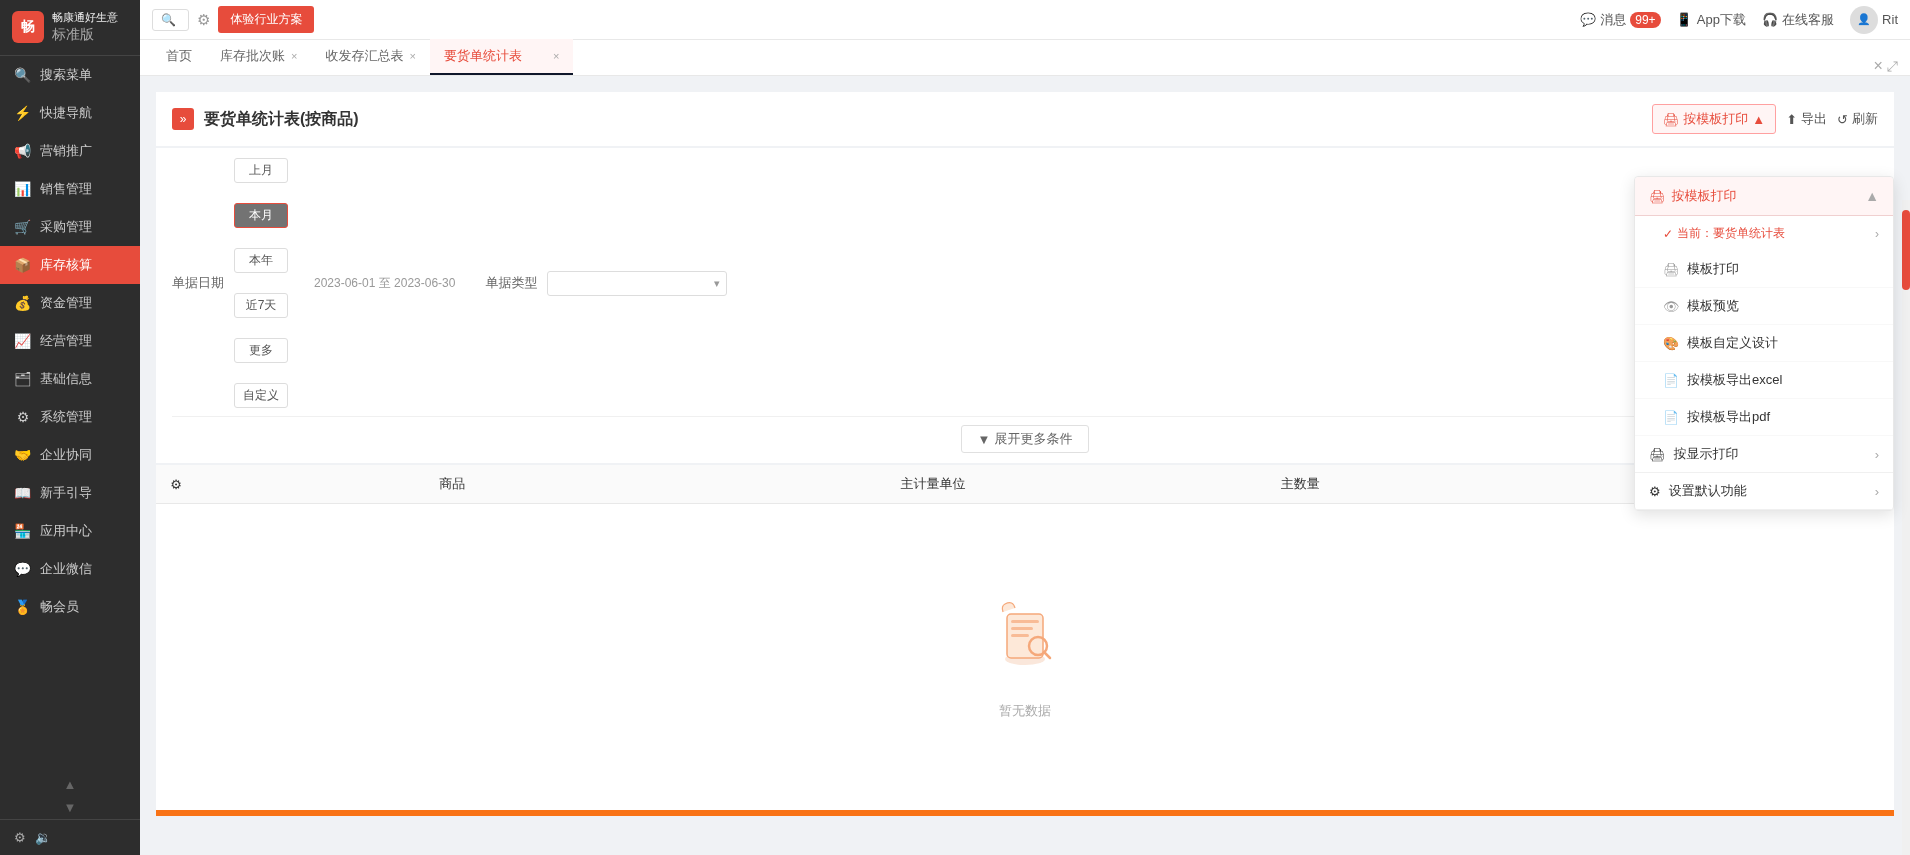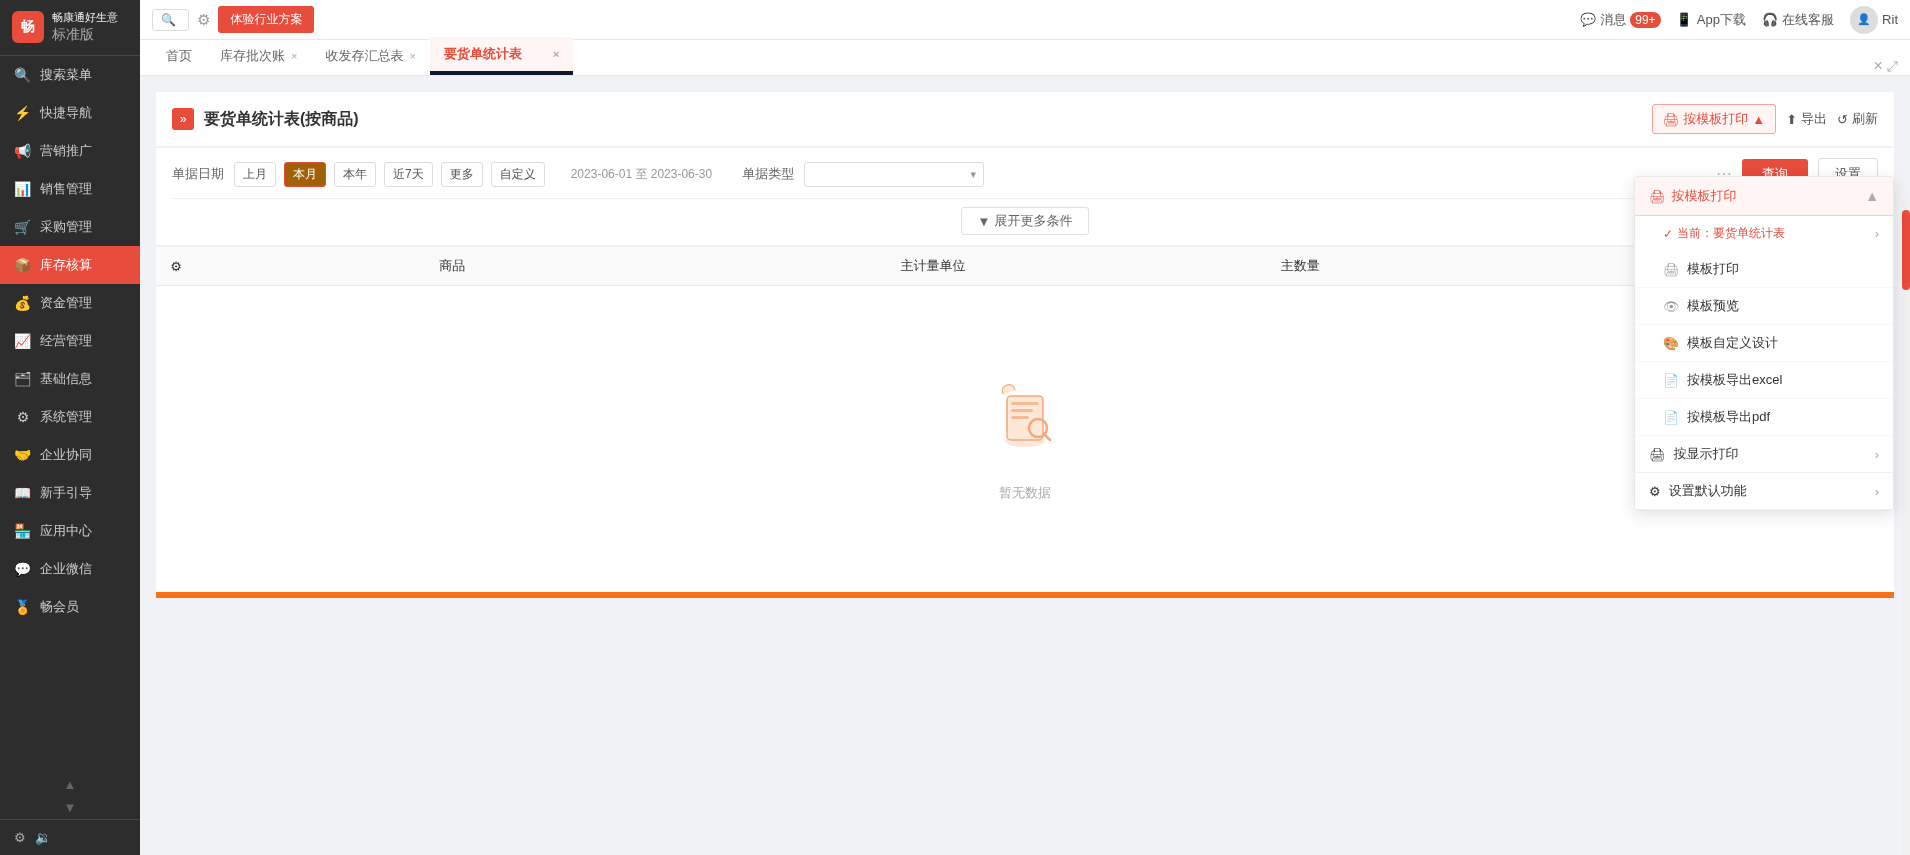--- a/index.html
+++ b/index.html
@@ -104,21 +104,21 @@
       display: flex; align-items: flex-end;
       padding: 0 12px;
       flex-shrink: 0;
     }
     .tab {
       padding: 8px 14px;
       font-size: 13px; cursor: pointer; color: #666;
       border-bottom: 2px solid transparent;
       white-space: nowrap; display: flex; align-items: center; gap: 6px;
     }
-    .tab.active { color: #e74c3c; border-bottom: 4px solid #0f172a; font-weight: 700; background: #fff5f5; gap: 31px; }
+    .tab.active { color: #e74c3c; border-bottom: 2px solid #0f172a; font-weight: 400; background: #fff5f5; gap: 31px; }
     .tab-close { color: #aaa; font-size: 11px; }
 
     
     .content {
       flex: 1; overflow-y: auto; padding: 16px; position: relative;
       background: #f0f2f5;
     }
     .content::-webkit-scrollbar { width: 6px; }
     .content::-webkit-scrollbar-thumb { background: #ccc; }
 
@@ -138,26 +138,26 @@
     }
     .btn-export { display: flex; align-items: center; gap: 4px; color: #555; font-size: 13px; cursor: pointer; }
     .btn-refresh { display: flex; align-items: center; gap: 4px; color: #555; font-size: 13px; cursor: pointer; }
 
     
     .filter-bar {
       background: #fff; padding: 10px 16px; margin-bottom: 2px;
     }
     .filter-row { display: flex; align-items: center; gap: 10px; flex-wrap: wrap; margin-bottom: 8px; }
     .filter-label { color: #666; font-size: 13px; white-space: nowrap; }
-    .date-btns { display: flex; gap: 8px; }
+    .date-btns { display: flex; gap: 20px; flex-direction: column; }
     .date-btn {
       padding: 3px 8px; border: 1px solid #ddd; border-radius: 3px;
       font-size: 12px; cursor: pointer; color: #555; background: #fff;
     }
-    .date-btn.active { background: #a16207; color: #fff; border-color: #e74c3c; }
+    .date-btn.active { background: #737373; color: #fff; border-color: #e74c3c; }
     .date-range { font-size: 12px; color: #999; margin-left: 16px; }
     .filter-select {
       border: 1px solid #ddd; border-radius: 3px; padding: 4px 24px 4px 8px;
       font-size: 13px; color: #333; background: #fff; min-width: 180px;
       appearance: none; cursor: pointer;
     }
     .select-wrapper { position: relative; display: inline-block; }
     .select-wrapper::after {
       content: '▾'; position: absolute; right: 8px; top: 50%; transform: translateY(-50%);
       color: #999; pointer-events: none; font-size: 11px;

